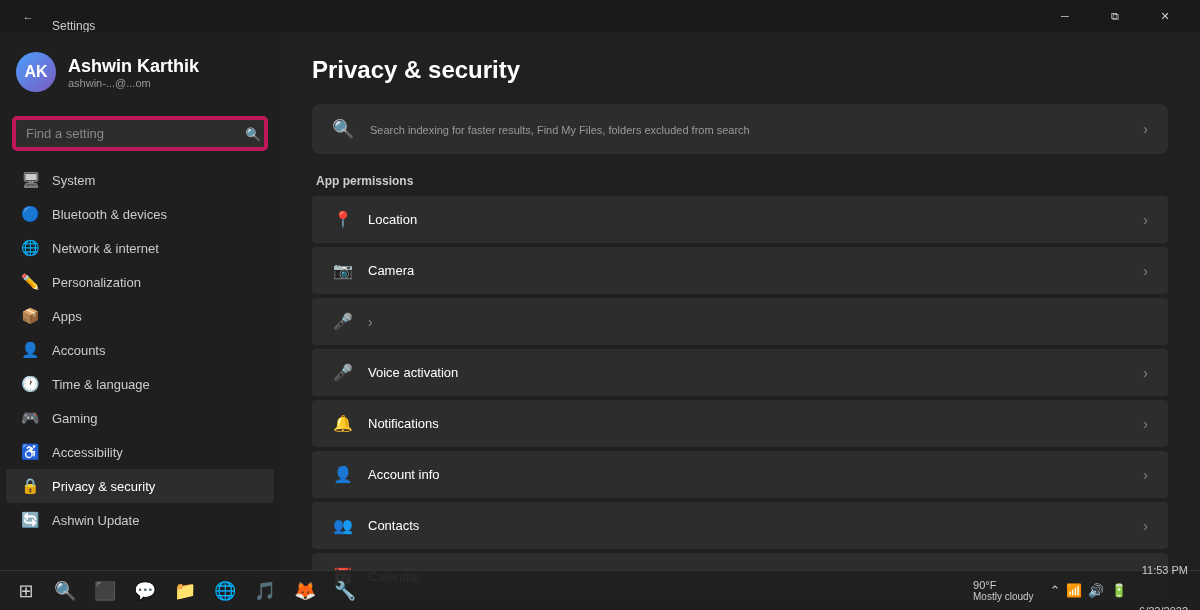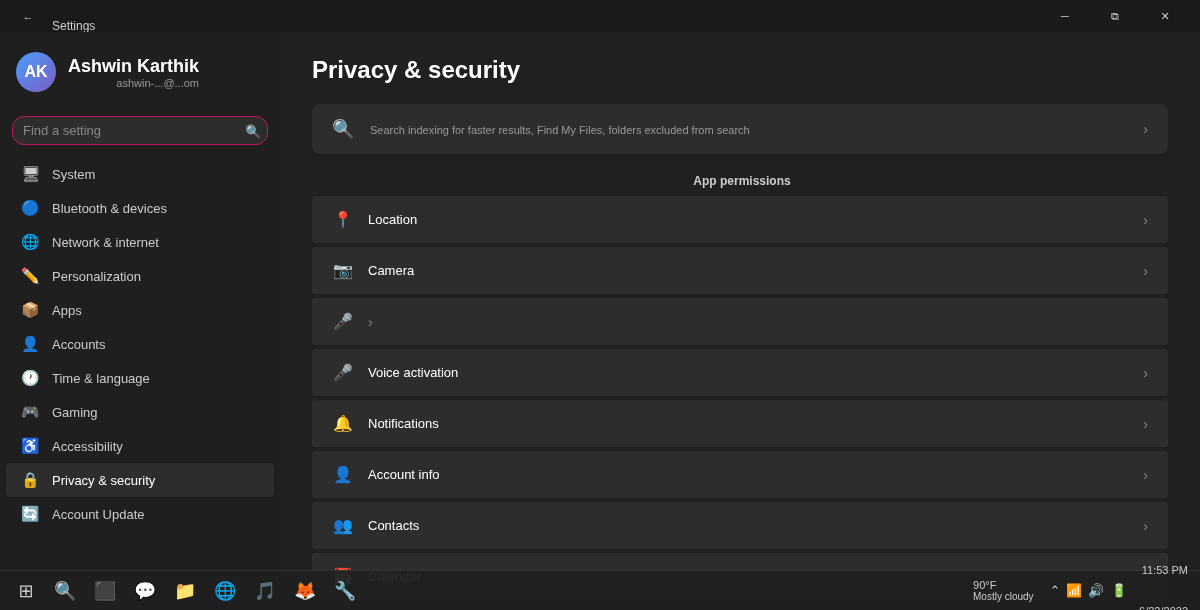--- a/index.html
+++ b/index.html
@@ -87,31 +87,30 @@
       flex-direction: column;
     }
     .user-name {
       font-size: 18px;
       font-weight: 600;
       color: #ffffff;
     }
     .user-email {
       font-size: 11px;
       color: #999;
-      text-align: right;
     }
     .search-box {
       margin: 4px 12px 12px;
       position: relative;
     }
     .search-input {
       width: 100%;
       background: #2d2d2d;
-      border: 1px solid #be185d;
-      border-radius: 12px;
+      border: 4px solid #be185d;
+      border-radius: 5px;
       padding: 6px 32px 6px 10px;
       color: #ffffff;
       font-size: 13px;
       outline: none;
     }
     .search-input::placeholder { color: #888; }
     .search-icon-btn {
       position: absolute;
       right: 6px;
       top: 50%;
@@ -195,21 +194,20 @@
     }
 
     
     .section-header {
       font-size: 12px;
       font-weight: 600;
       color: #cccccc;
       margin: 8px 0 8px 4px;
       text-transform: none;
       letter-spacing: 0;
-      text-align: center;
     }
 
     
     .permission-list {
       display: flex;
       flex-direction: column;
       gap: 2px;
     }
     .permission-item {
       background: #2d2d2d;
@@ -367,21 +365,21 @@
         <div class="nav-item">
     <span class="nav-icon">♿</span>
     <span>Accessibility</span>
   </div>
         <div class="nav-item active">
     <span class="nav-icon">🔒</span>
     <span>Privacy &amp; security</span>
   </div>
         <div class="nav-item">
     <span class="nav-icon">🔄</span>
-    <span>Account Update</span>
+    <span>Ashwin Update</span>
   </div>
       </div>
   </div>
 
   <div class="main-content">
     <h1 class="page-title">Privacy &amp; security</h1>
 
     <div class="search-card">
       <div class="card-icon">🔍</div>
       <div class="card-text">

